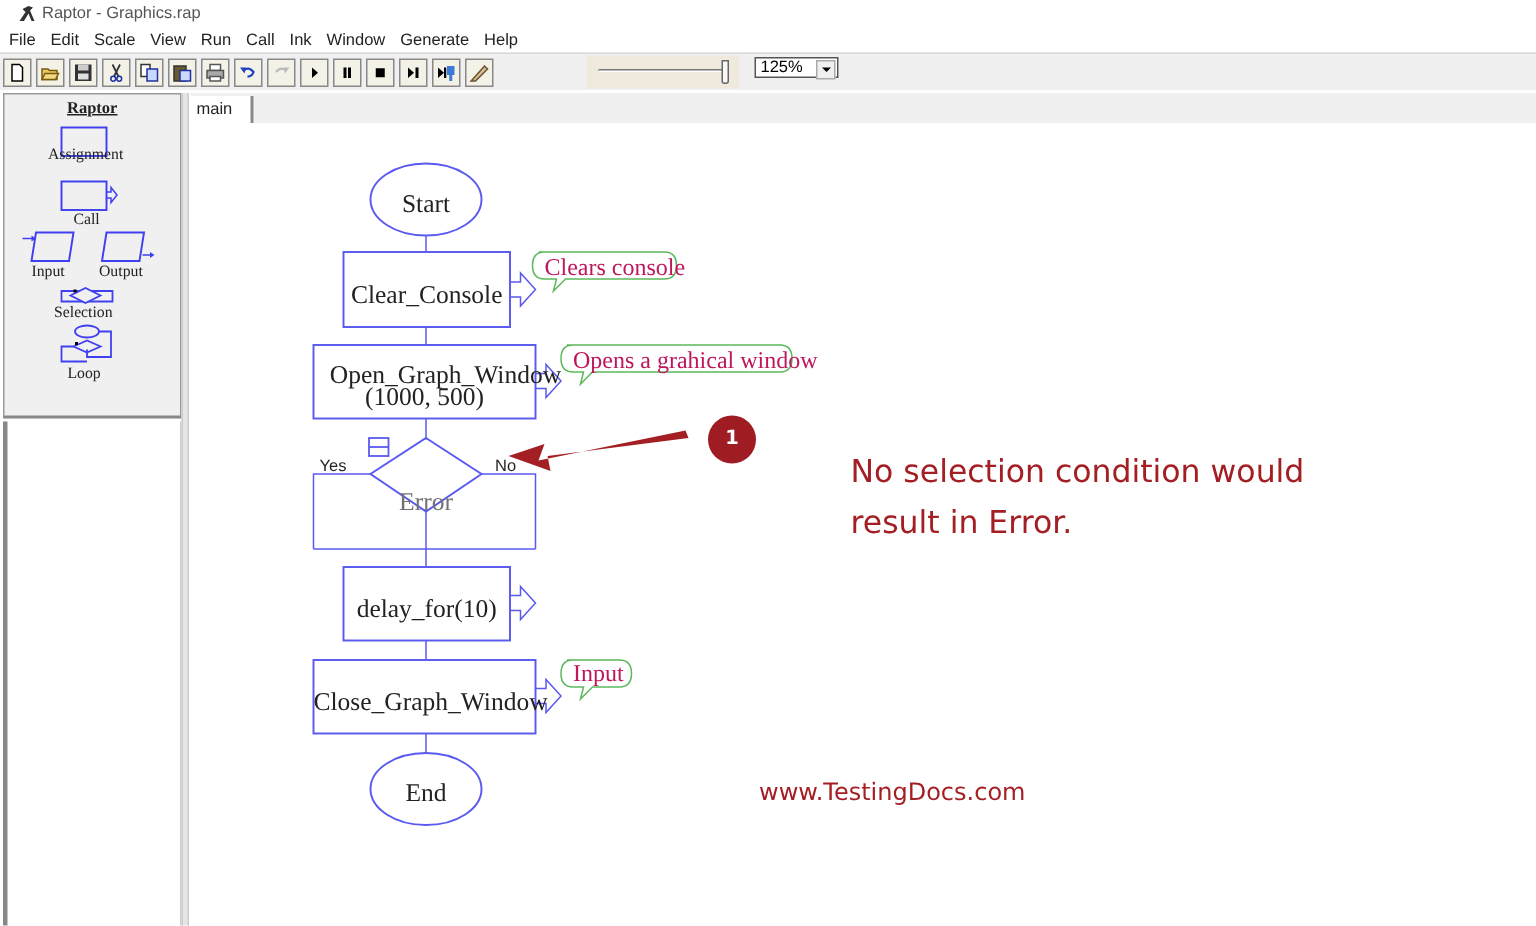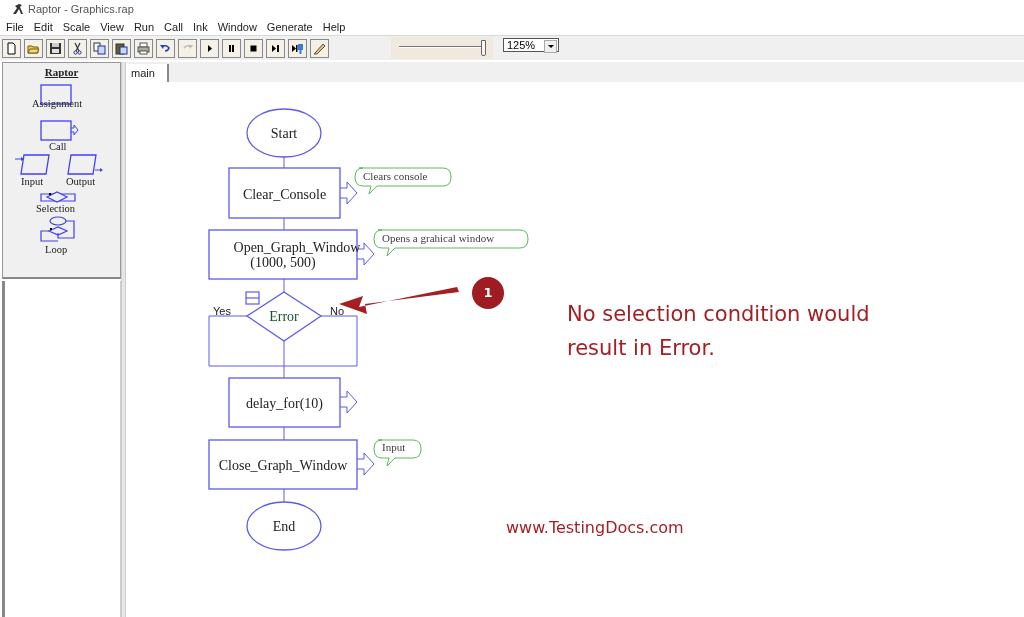--- a/index.html
+++ b/index.html
@@ -20,22 +20,22 @@
   .zoom-select .dd:after { content: ""; border-left: 3px solid transparent; border-right: 3px solid transparent; border-top: 3px solid #000; }
   .left-panel { position: absolute; left: 2px; top: 62px; width: 119px; height: 555px; }
   .symbols { position: absolute; left: 0; top: 0; width: 119px; height: 217px; background: #f0f0f0; border: 1px solid #999; border-bottom: 2px solid #888; }
   .symbols-title { position: absolute; left: 0; top: 3px; width: 117px; text-align: center; font-family: "Liberation Serif", serif; font-weight: bold; font-size: 11px; text-decoration: underline; color: #222; }
   .sym-label { position: absolute; font-family: "Liberation Serif", serif; font-size: 10.5px; color: #222; }
   .left-list { position: absolute; left: 0; top: 219px; width: 119px; height: 336px; background: #fff; border-left: 3px solid #888; border-right: 1px solid #ccc; }
   .splitter { position: absolute; left: 121px; top: 62px; width: 5px; height: 555px; background: #e6e6e6; border-left: 1px solid #ccc; border-right: 1px solid #ccc; }
   .tabstrip { position: absolute; left: 127px; top: 62px; width: 897px; height: 20px; background: #f0f0f0; }
   .tab-main { position: absolute; left: 0; top: 2px; width: 42px; height: 18px; background: #fff; border-right: 2px solid #888; font-size: 11px; padding-left: 4px; display: flex; align-items: center; color: #222; }
   .canvas { position: absolute; left: 127px; top: 82px; width: 897px; height: 535px; background: #fff; }
-  .fc-text { position: absolute; font-family: "Liberation Serif", serif; font-size: 14px; color: #222; text-align: center; white-space: nowrap; }
-  .note { position: absolute; font-family: "Liberation Serif", serif; font-size: 11px; color: #404040; white-space: nowrap; }
+  .fc-text { position: absolute; font-family: "Liberation Serif", serif; font-size: 17px; color: #222; text-align: center; white-space: nowrap; }
+  .note { position: absolute; font-family: "Liberation Serif", serif; font-size: 16px; color: #be185d; white-space: nowrap; }
   .annot { position: absolute; font-family: "DejaVu Sans", sans-serif; color: #a31f24; }
 </style>
 </head>
 <body>
 
 <div class="titlebar">
   <svg class="app-icon" viewBox="0 0 12 12">
       <path d="M1 11 L5 5 L3 3 L7 1 L10 2 L8 4 L11 11 L9 11 L7 6 L4 11Z" fill="#333"></path>
     </svg>
   <span>Raptor - Graphics.rap</span>
@@ -259,21 +259,21 @@
     <path d="M330 205 L232 225 L236 214 L212 222 L240 232 L238 222 L332 210Z" fill="#a31f24"></path>
     <circle cx="361" cy="211" r="16" fill="#9e1c22"></circle>
   </svg>
 
   <div class="fc-text" style="left:120px;top:44px;width:74px">Start</div>
   <div class="fc-text" style="left:102px;top:105px;width:111px">Clear_Console</div>
   <div class="note" style="left:236px;top:88px">Clears console</div>
   <div class="fc-text" style="left:82px;top:158px;width:176px">Open_Graph_Window</div>
   <div class="fc-text" style="left:82px;top:173px;width:148px">(1000, 500)</div>
   <div class="note" style="left:255px;top:150px">Opens a grahical window</div>
-  <div class="fc-text" style="left:127px;top:227px;width:60px;color:#14532d">Error</div>
+  <div class="fc-text" style="left:127px;top:243px;width:60px;color:#737373">Error</div>
   <div class="fc-text" style="left:86px;top:223px;font-family:'Liberation Sans',sans-serif;font-size:11px">Yes</div>
   <div class="fc-text" style="left:203px;top:223px;font-family:'Liberation Sans',sans-serif;font-size:11px">No</div>
   <div class="fc-text" style="left:102px;top:314px;width:111px">delay_for(10)</div>
   <div class="fc-text" style="left:82px;top:376px;width:148px">Close_Graph_Window</div>
   <div class="note" style="left:255px;top:359px">Input</div>
   <div class="fc-text" style="left:120px;top:437px;width:74px">End</div>
 
   <div class="annot" style="left:345px;top:203px;width:32px;text-align:center;color:#fff;font-weight:bold;font-size:13px">1</div>
   <div class="annot" style="left:440px;top:254px;font-size:21px">result in Error.</div>
   <div class="annot" style="left:440px;top:220px;font-size:21px">No selection condition would</div>

